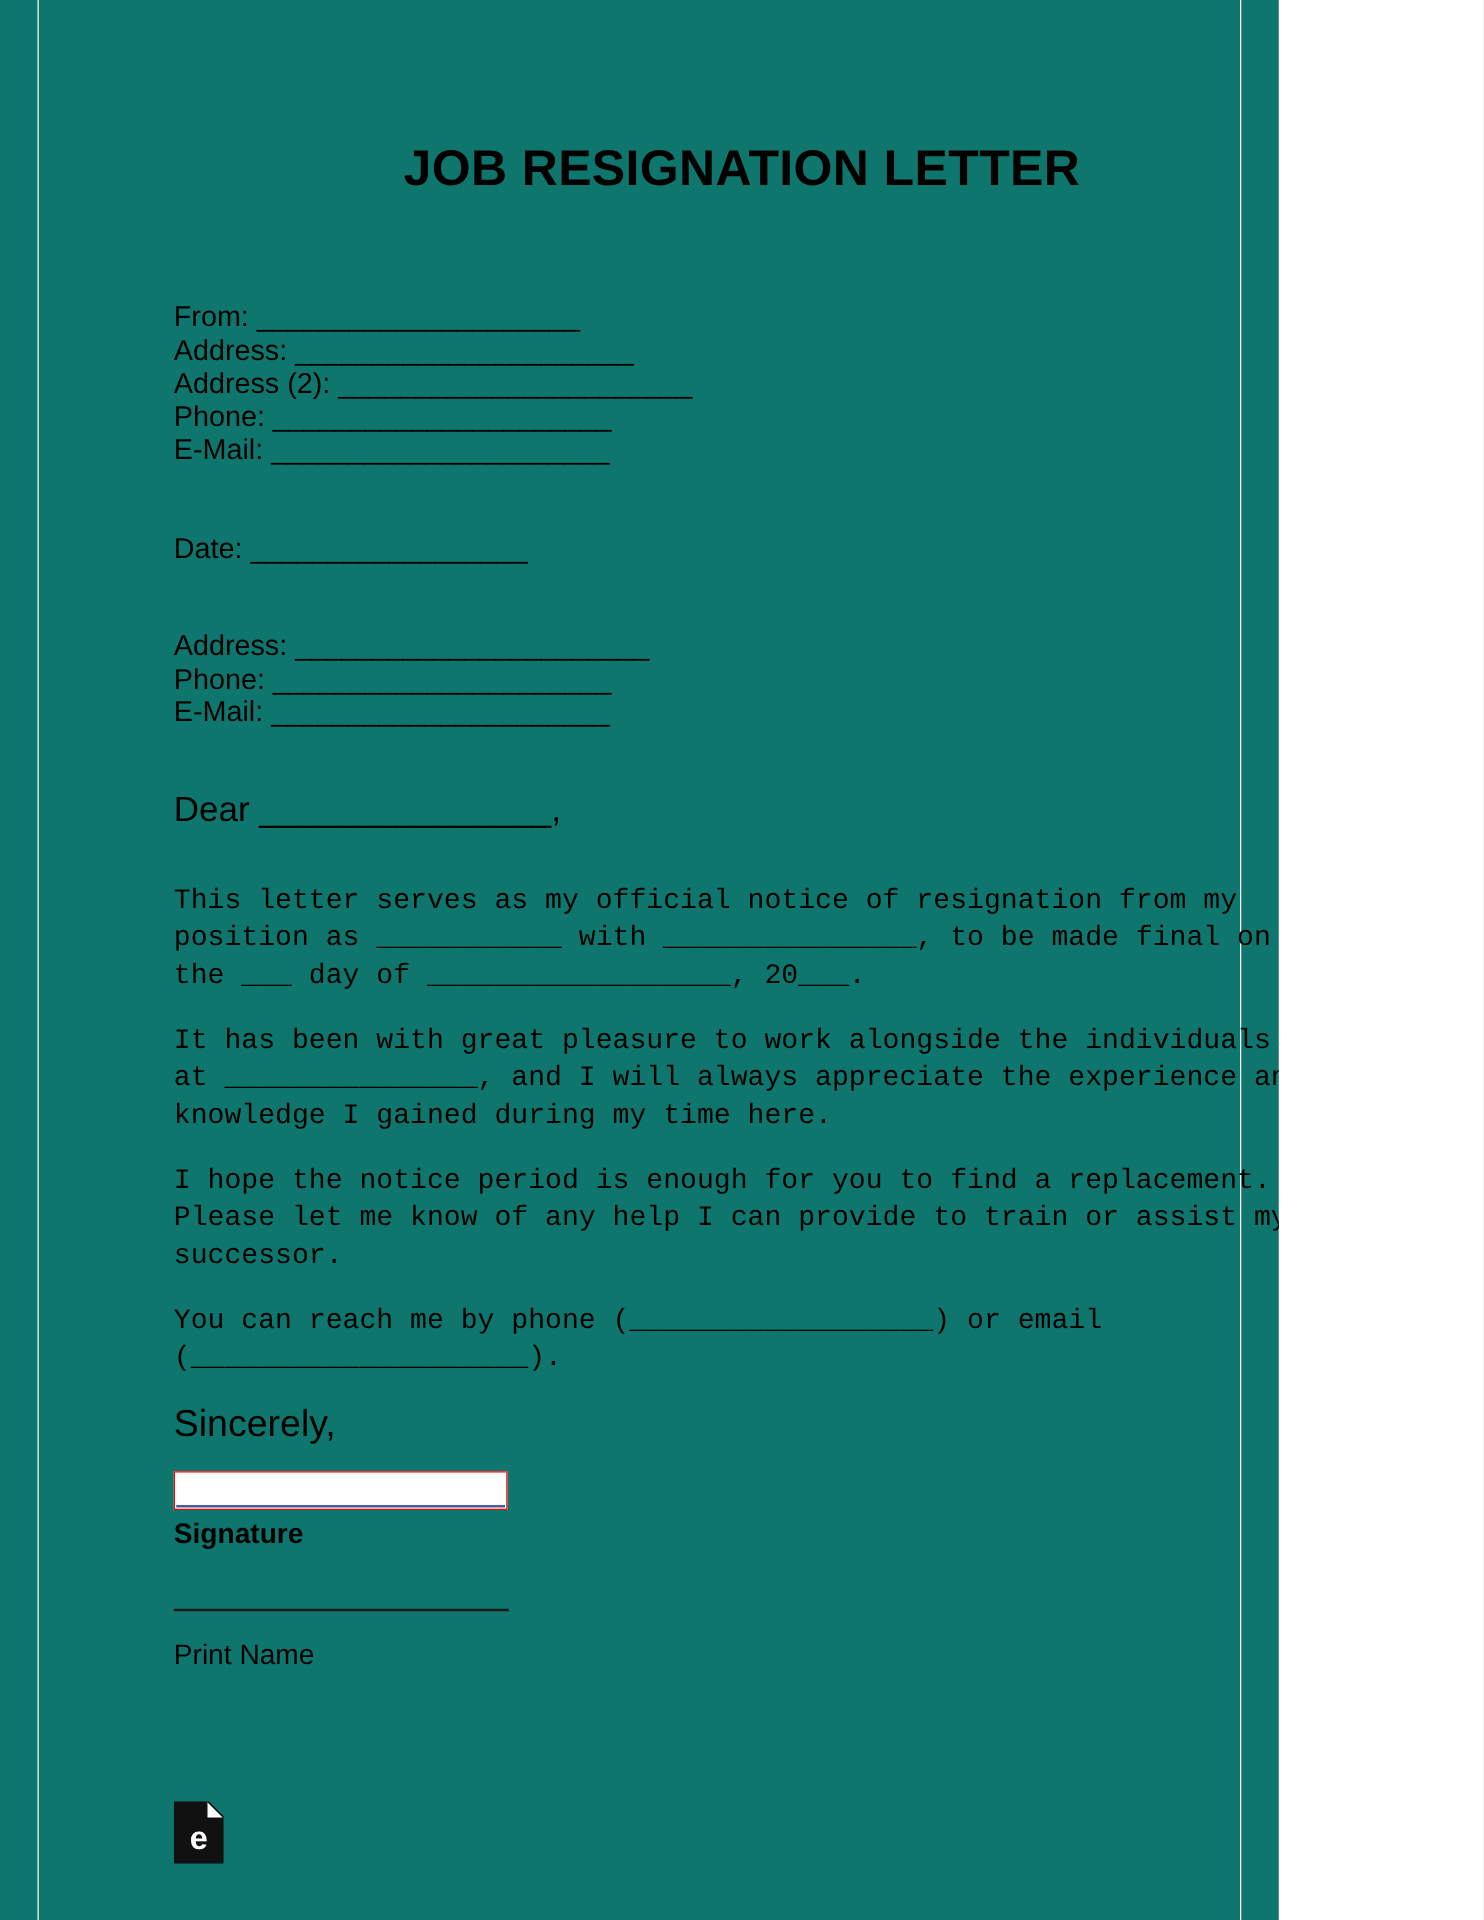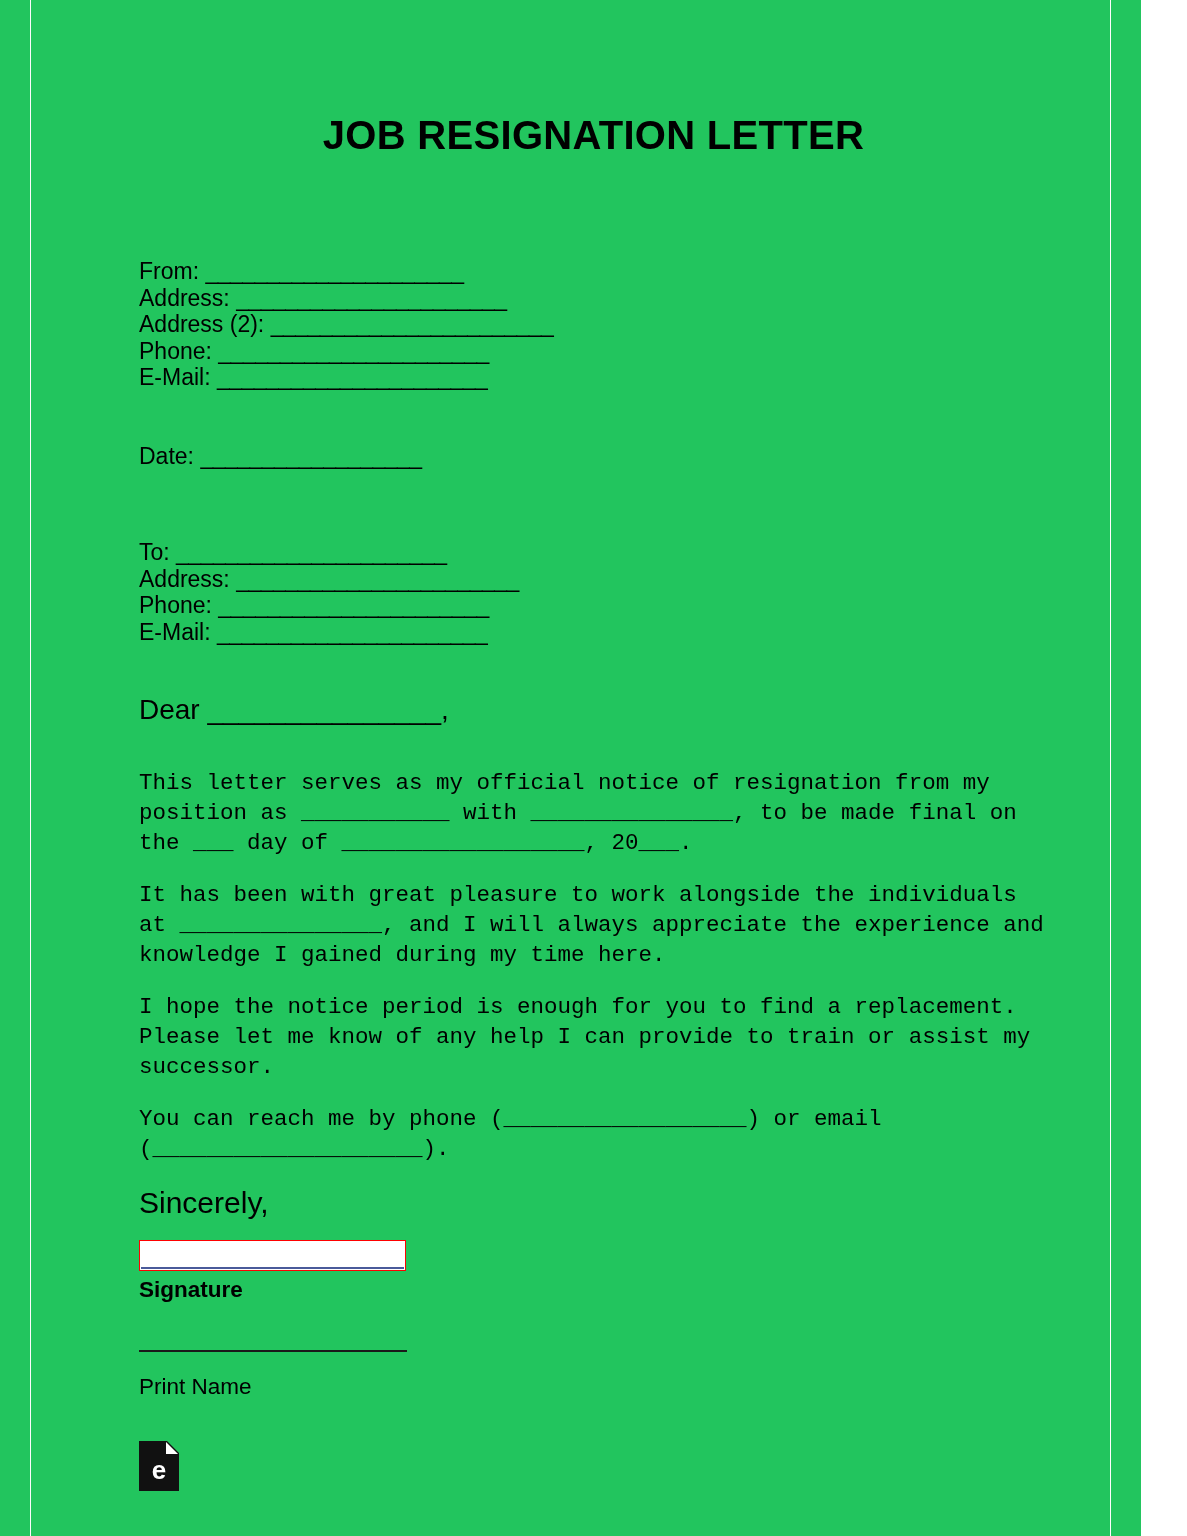--- a/index.html
+++ b/index.html
@@ -11,23 +11,23 @@
   body {
     width: 1187px;
     height: 1536px;
     font-family: "Liberation Sans", sans-serif;
     color: #000000;
     -webkit-font-smoothing: antialiased;
   }
 
   .page {
     position: relative;
-    width: 1141px;
-    height: 1536px;
-    background: #22c55e;
+    width: 1023px;
+    height: 1536px;
+    background: #0f766e;
     overflow: hidden;
     box-sizing: border-box;
   }
 
   
   .page-edge-left {
     position: absolute;
     top: 0;
     left: 30px;
     width: 1px;
@@ -59,21 +59,20 @@
     position: absolute;
     left: 139px;
     top: 240px;
     width: 910px;
   }
 
   .field-block {
     font-size: 23px;
     line-height: 26.5px;
     white-space: nowrap;
-    margin-top: 18px;
   }
 
   .field-line {
     white-space: nowrap;
   }
 
   .blank {
     letter-spacing: -0.5px;
   }
   .gap-md  { height: 44px; }
@@ -195,24 +194,20 @@
 
     <div class="date-line">
       <span>Date:</span>
       <span class="blank">__________________</span>
     </div>
 
     <div class="gap-lg"></div>
 
     <div class="field-block">
       <div class="field-line">
-        <span>To:</span>
-        <span class="blank">______________________</span>
-      </div>
-      <div class="field-line">
         <span>Address:</span>
         <span class="blank">_______________________</span>
       </div>
       <div class="field-line">
         <span>Phone:</span>
         <span class="blank">______________________</span>
       </div>
       <div class="field-line">
         <span>E-Mail:</span>
         <span class="blank">______________________</span>

